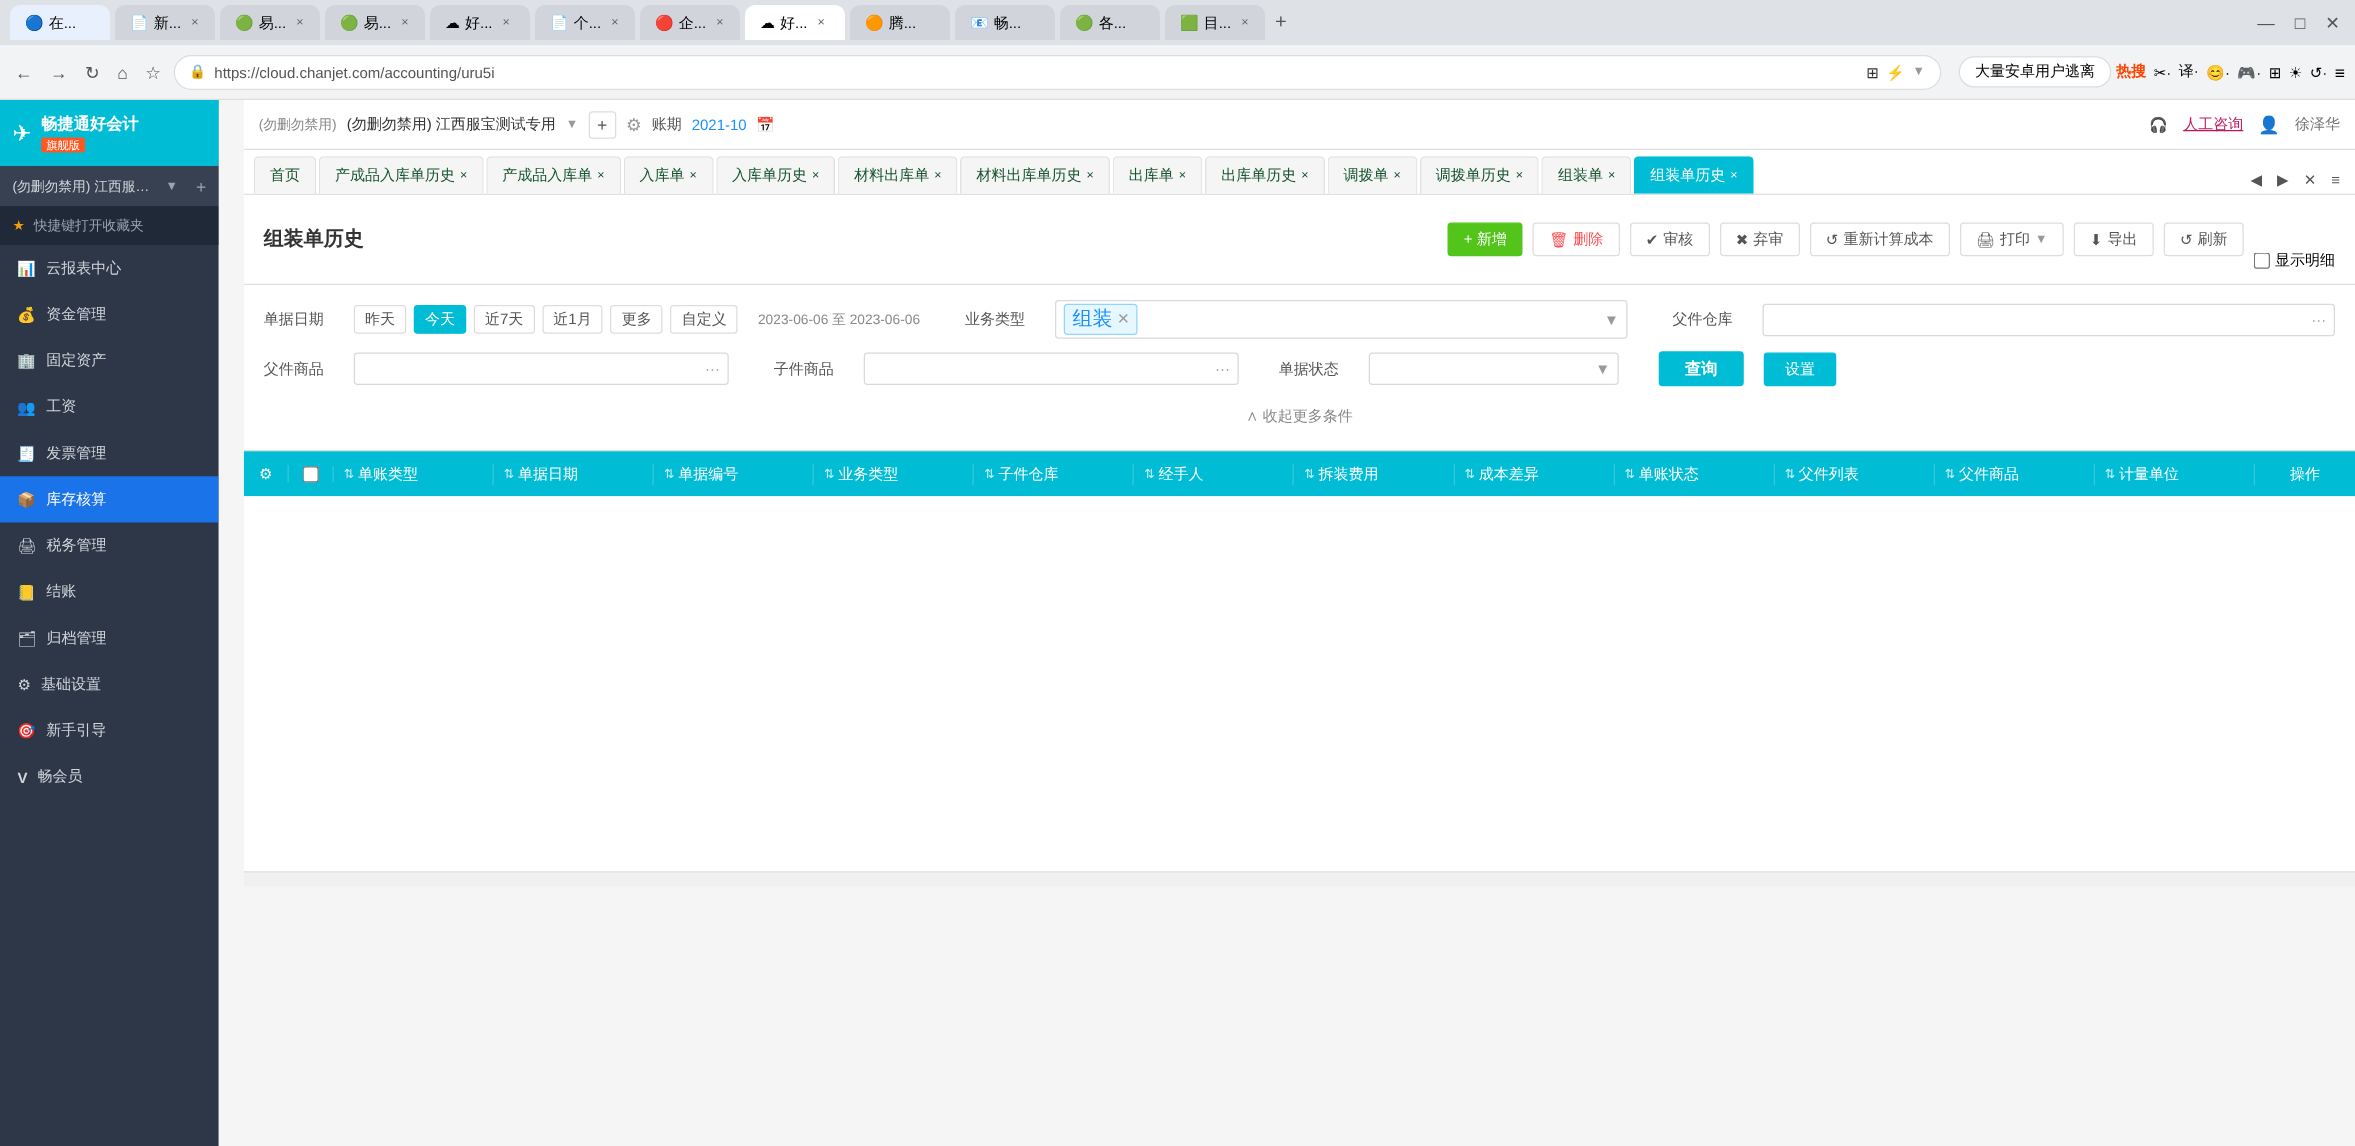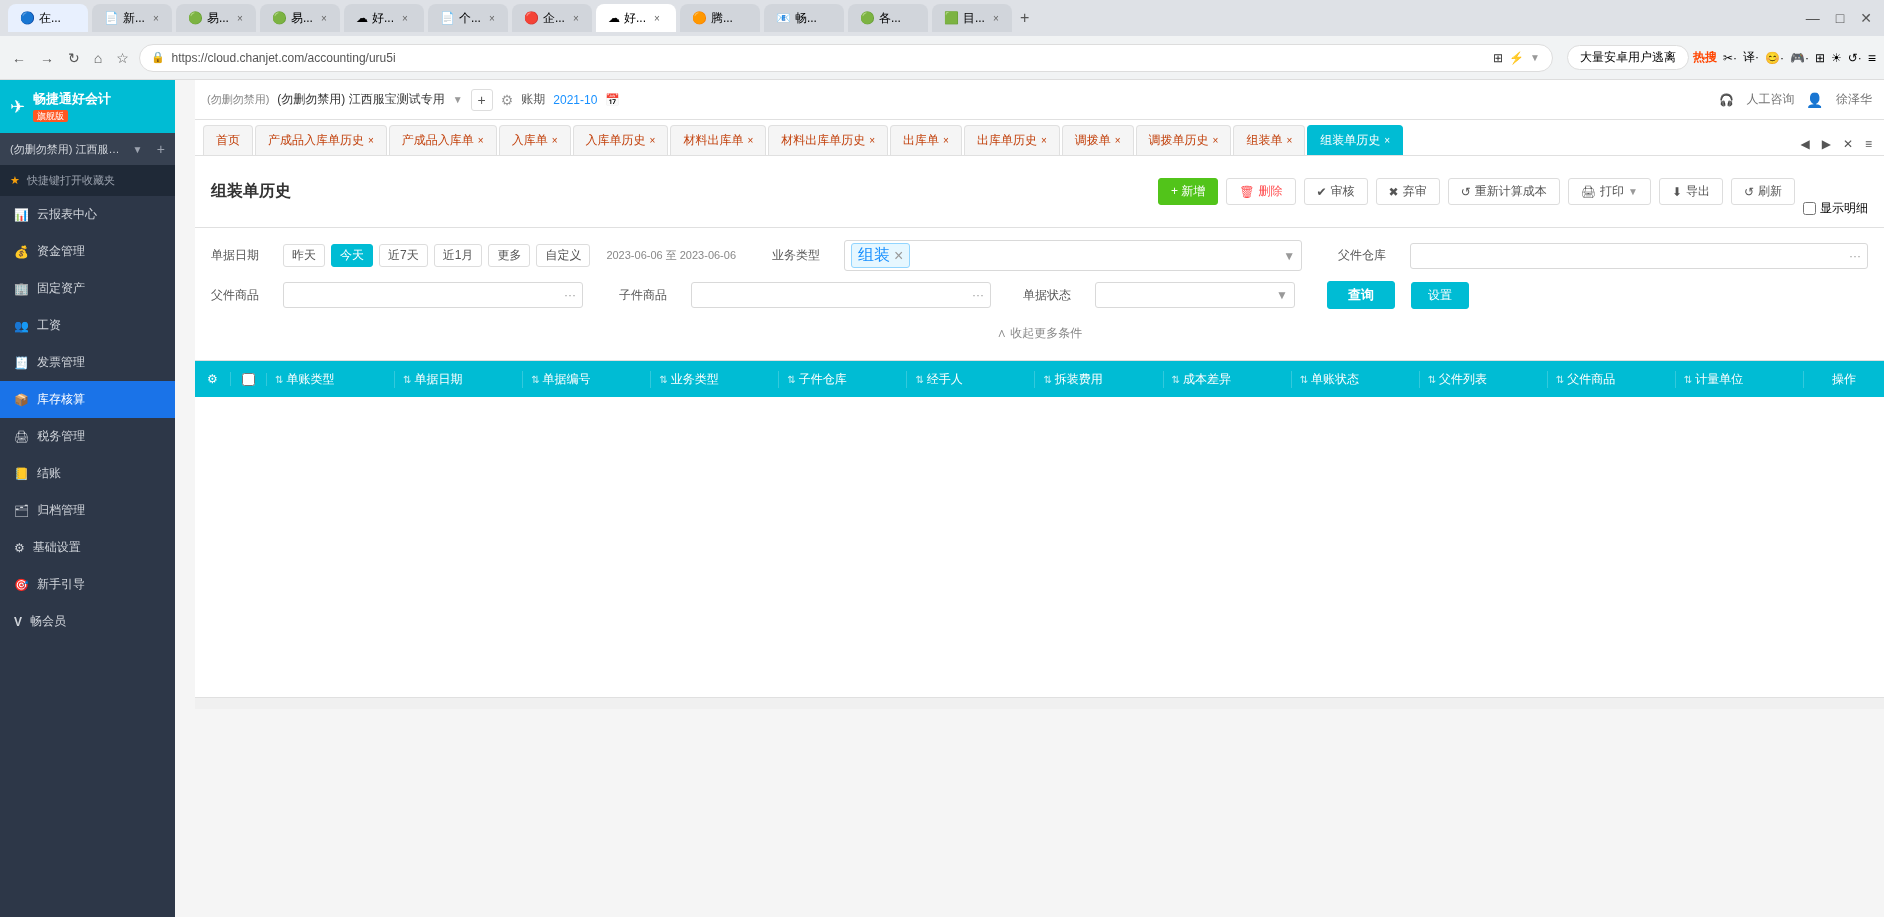--- a/index.html
+++ b/index.html
@@ -34,21 +34,21 @@
     .nav-item.active { background: #1a73e8; color: #fff; }
 
     
     .main-content { flex: 1; display: flex; flex-direction: column; overflow: hidden; background: #f5f5f5; padding-left: 20px; }
 
     
     .top-bar { background: #fff; height: 40px; display: flex; align-items: center; padding: 0 12px; gap: 8px; border-bottom: 1px solid #e0e0e0; }
 
     
     .tab-bar { background: #fff; height: 36px; display: flex; align-items: flex-end; padding: 0 8px; border-bottom: 1px solid #e0e0e0; overflow-x: auto; white-space: nowrap; gap: 2px; }
-    .page-tab { display: inline-flex; align-items: center; padding: 6px 12px; font-size: 12px; cursor: pointer; border: 1px solid #e0e0e0; border-bottom: none; border-radius: 4px 4px 0 0; background: #f5f5f5; color: #c2410c; gap: 4px; }
+    .page-tab { display: inline-flex; align-items: center; padding: 6px 12px; font-size: 12px; cursor: pointer; border: 1px solid #e0e0e0; border-bottom: none; border-radius: 4px 4px 0 0; background: #f5f5f5; color: #14532d; gap: 4px; }
     .page-tab.active { background: #00bcd4; color: #fff; border-color: #00bcd4; }
     .page-tab .tab-x { font-size: 10px; cursor: pointer; }
 
     
     .content-area { flex: 1; padding: 0; overflow: auto; }
     .page-header { background: #fff; padding: 10px 16px; display: flex; align-items: center; justify-content: space-between; border-bottom: 1px solid #e0e0e0; }
     .page-title { font-size: 16px; font-weight: bold; color: #333; }
     .action-bar { display: flex; align-items: center; gap: 8px; }
     .btn { padding: 4px 12px; border: 1px solid #ddd; border-radius: 3px; cursor: pointer; font-size: 12px; background: #fff; color: #555; display: inline-flex; align-items: center; gap: 4px; }
     .btn-primary { background: #52c41a; color: #fff; border-color: #52c41a; }
@@ -256,21 +256,21 @@
       <span style="font-size:11px; color:#888;">(勿删勿禁用)</span>
       <span style="font-size:12px; color:#333; cursor:pointer;">(勿删勿禁用) 江西服宝测试专用</span>
       <span style="font-size:10px; color:#999;">▼</span>
       <button class="btn" style="font-size:14px; padding:2px 6px;">+</button>
       <span style="font-size:14px; color:#999; cursor:pointer;">⚙</span>
       <span style="font-size:12px; color:#555;">账期</span>
       <span style="color:#1890ff; font-size:12px; cursor:pointer;">2021-10</span>
       <span style="font-size:12px; cursor:pointer;">📅</span>
       <div style="margin-left:auto; display:flex; align-items:center; gap:12px;">
         <span>🎧</span>
-        <span style="font-size:12px; color:#737373; cursor:pointer;">人工咨询</span>
+        <span style="font-size:12px; color:#be185d; cursor:pointer;text-decoration:underline;">人工咨询</span>
         <span style="font-size:14px;">👤</span>
         <span style="font-size:12px; color:#737373; cursor:pointer;">徐泽华</span>
       </div>
     </div>
 
     <div class="tab-bar">
       <div class="page-tab">
         <span>首页</span>
       </div>
       <div class="page-tab">

